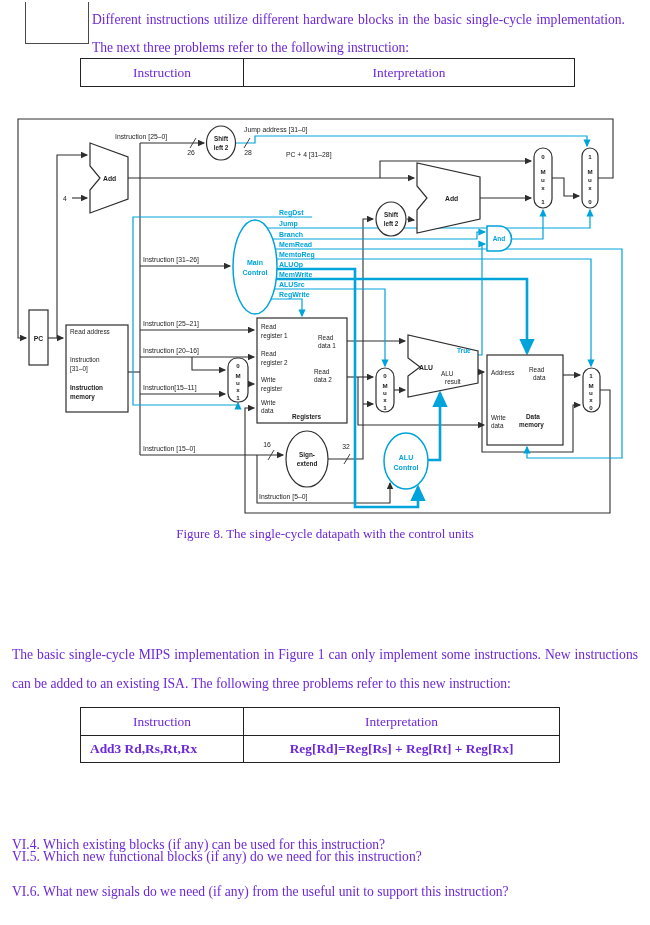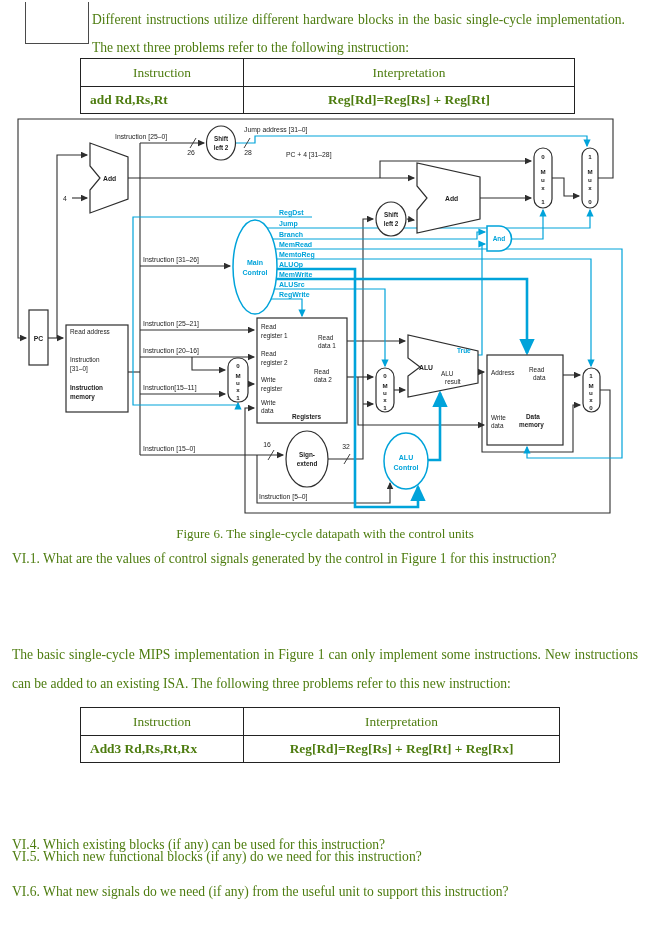--- a/index.html
+++ b/index.html
@@ -1,17 +1,17 @@
 <!DOCTYPE html>
 <html><head>
 <meta charset="utf-8">
 <style>
   html,body{margin:0;padding:0;background:#fff;}
   .page{position:relative;width:650px;height:925px;background:#ffffff;overflow:hidden;
-        font-family:"Liberation Serif",serif;color:#4d7c0f;}
+        font-family:"Liberation Serif",serif;color:#6d28d9;}
   .abs{position:absolute;}
   .score-box{left:25px;top:2px;width:62px;height:41px;border:1.6px solid #4a4a4a;border-top:none;}
   .intro{left:92px;top:6px;width:533px;line-height:28px;font-size:13.6px;text-align:justify;}
   .para2{left:12px;top:640px;width:626px;line-height:29px;font-size:13.6px;text-align:justify;}
   .caption{left:0;top:526px;width:650px;text-align:center;font-size:13px;}
   .q{left:12px;font-size:13.6px;white-space:nowrap;}
   table.tbl{position:absolute;border-collapse:collapse;table-layout:fixed;font-size:13.4px;}
   .tbl td,.tbl th{border:1.5px solid #222;font-weight:normal;padding:0 6px;}
   .t1{left:80px;top:58px;width:495px;}
   .t2{left:80px;top:707px;width:480px;}
@@ -44,24 +44,20 @@
   <div class="abs score-box"></div>
 
   <div class="abs intro">Different instructions utilize different hardware blocks in the basic single-cycle implementation. The next three problems refer to the following instruction:</div>
 
   <table class="tbl t1">
     <tbody>
         <tr>
       <th class="c1">Instruction</th>
       <th>Interpretation</th>
     </tr>
-    <tr>
-      <td class="c1 ins">add Rd,Rs,Rt</td>
-      <td class="val">Reg[Rd]=Reg[Rs] + Reg[Rt]</td>
-    </tr>
   </tbody>
     </table>
 
   <svg width="630" height="412" viewBox="0 0 630 412">
     <defs>
       <marker id="ab" markerWidth="7" markerHeight="7" refX="5.5" refY="3" orient="auto">
         <path d="M0,0L6.5,3L0,6z" fill="#2e2e2e"></path>
       </marker>
       <marker id="ac" markerWidth="7" markerHeight="7" refX="5.5" refY="3" orient="auto">
         <path d="M0,0L6.5,3L0,6z" fill="#00A3DA"></path>
@@ -284,23 +280,22 @@
       <text class="mid" x="233" y="42">28</text>
       <text class="mid" x="252" y="334">16</text>
       <text class="mid" x="331" y="336">32</text>
       <line class="sk" x1="175" y1="35" x2="181" y2="25"></line>
       <line class="sk" x1="229" y1="35" x2="235" y2="25"></line>
       <line class="sk" x1="253" y1="347" x2="259" y2="337"></line>
       <line class="sk" x1="329" y1="351" x2="335" y2="341"></line>
     </g>
   </svg>
 
-  <div class="abs caption">Figure 6. The single-cycle datapath with the control units</div>
-
-  <div class="abs q" style="top:551px">VI.1. What are the values of control signals generated by the control in Figure 1 for this instruction?</div>
+  <div class="abs caption">Figure 8. The single-cycle datapath with the control units</div>
+
 
   <div class="abs para2">The basic single-cycle MIPS implementation in Figure 1 can only implement some instructions. New instructions can be added to an existing ISA. The following three problems refer to this new instruction:</div>
 
   <table class="tbl t2">
     <tbody>
         <tr>
       <th class="c1">Instruction</th>
       <th>Interpretation</th>
     </tr>
     <tr>

